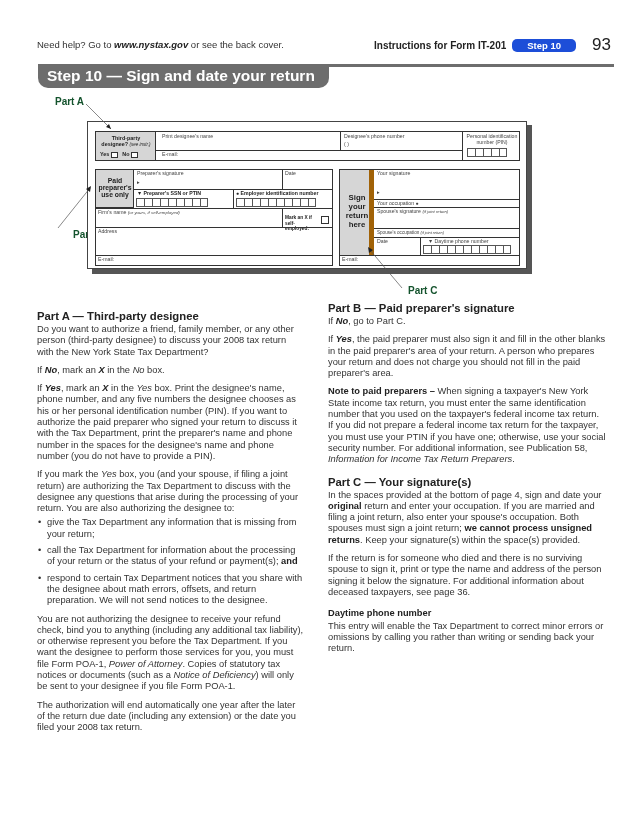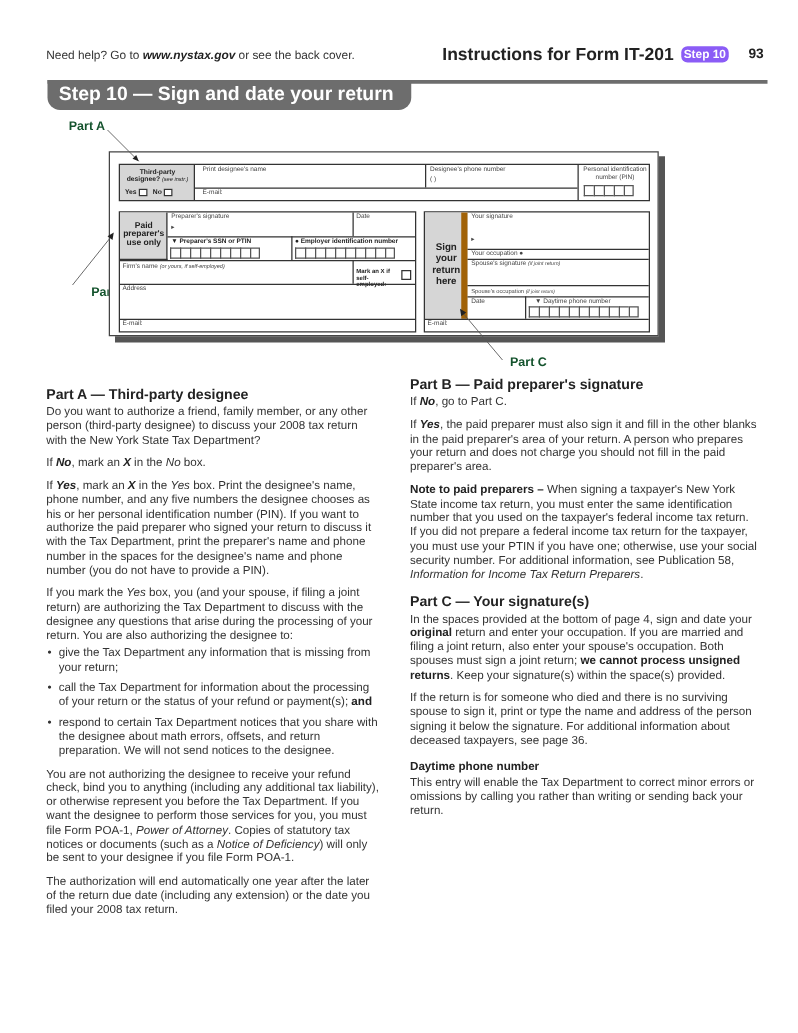--- a/index.html
+++ b/index.html
@@ -2,23 +2,23 @@
 <html><head>
 <meta charset="utf-8">
 <style>
   * { box-sizing: border-box; margin: 0; padding: 0; }
   html, body { width: 638px; height: 826px; background: #ffffff; }
   body { position: relative; font-family: "Liberation Sans", sans-serif; color: #222; overflow: hidden; }
 
   .hdr-left { position: absolute; left: 37px; top: 39px; font-size: 9.5px; color: #333; }
   .hdr-left b { font-style: italic; font-weight: bold; color: #222; margin-top: 11px; }
   .hdr-right { position: absolute; right: 27px; top: 35px; display: flex; align-items: center; gap: 6px; }
-  .hdr-right .ttl { font-size: 14px; font-weight: bold; color: #222; }
-  .hdr-right .badge { background: #8b5cf6; color: #fff; font-size: 9.5px; font-weight: bold; padding: 1px 2px; border-radius: 5px; }
-  .hdr-right .pg { font-size: 11px; font-weight: bold; color: #222; margin-left: 10px; }
+  .hdr-right .ttl { font-size: 10px; font-weight: bold; color: #222; }
+  .hdr-right .badge { background: #1d4ed8; color: #fff; font-size: 9.5px; font-weight: bold; padding: 1px 15px; border-radius: 5px; }
+  .hdr-right .pg { font-size: 17px; font-weight: normal; color: #222; margin-left: 10px; }
   .rule { position: absolute; left: 38px; top: 64px; width: 576px; height: 3px; background: #6d6d6d; }
   .step-tab { position: absolute; left: 38px; top: 64px; height: 24px; padding: 0 14px 0 9px; background: #6d6d6d; color: #fff; font-size: 15.5px; font-weight: bold; line-height: 24px; border-radius: 0 0 10px 10px; }
 
   .callout { position: absolute; font-size: 10px; font-weight: bold; color: #14532d; }
   svg.arrows { position: absolute; left: 0; top: 0; }
 
   
   .form-shadow { position: absolute; left: 92px; top: 125px; width: 440px; height: 149px; background: #555; }
   .form { position: absolute; left: 87px; top: 121px; width: 440px; height: 148px; background: #fff; border: 1px solid #444; }
   .fx { position: absolute; font-size: 5.2px; color: #444; line-height: 1.15; }

